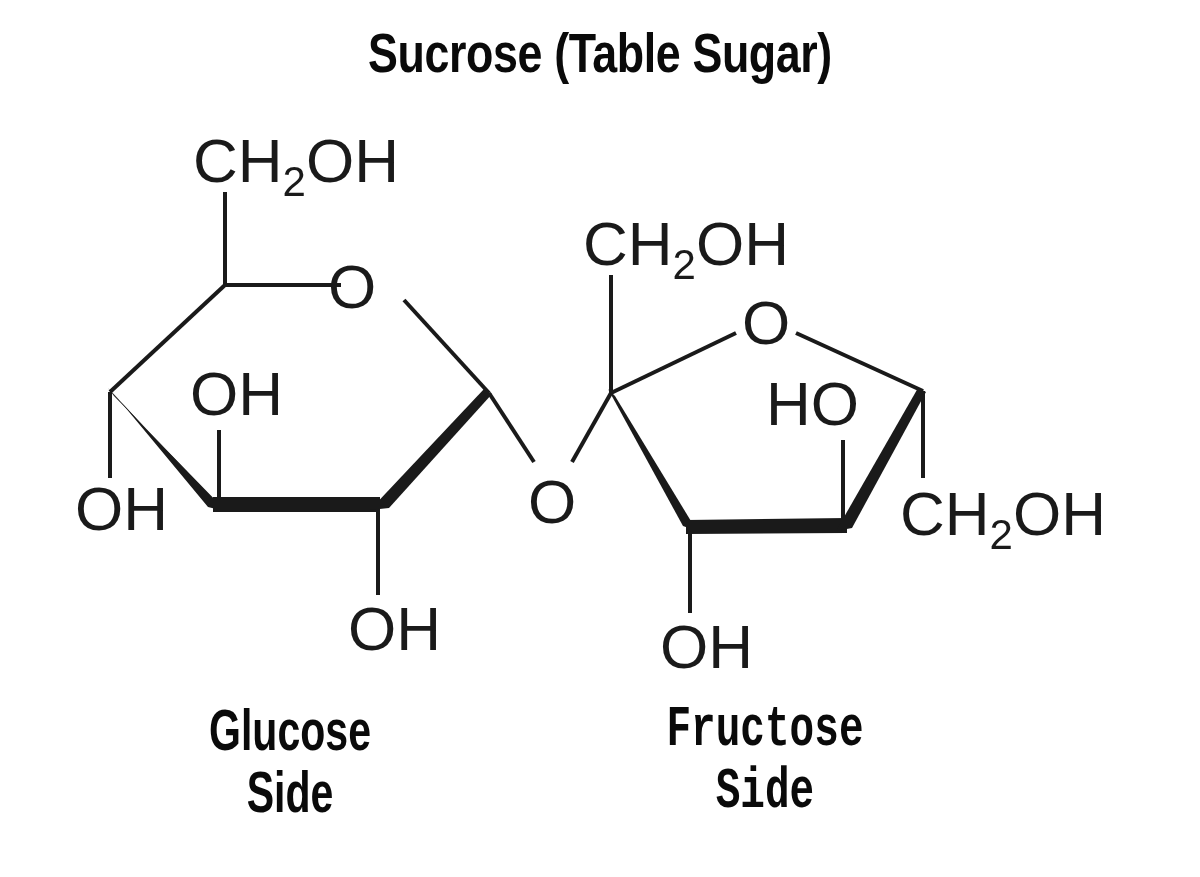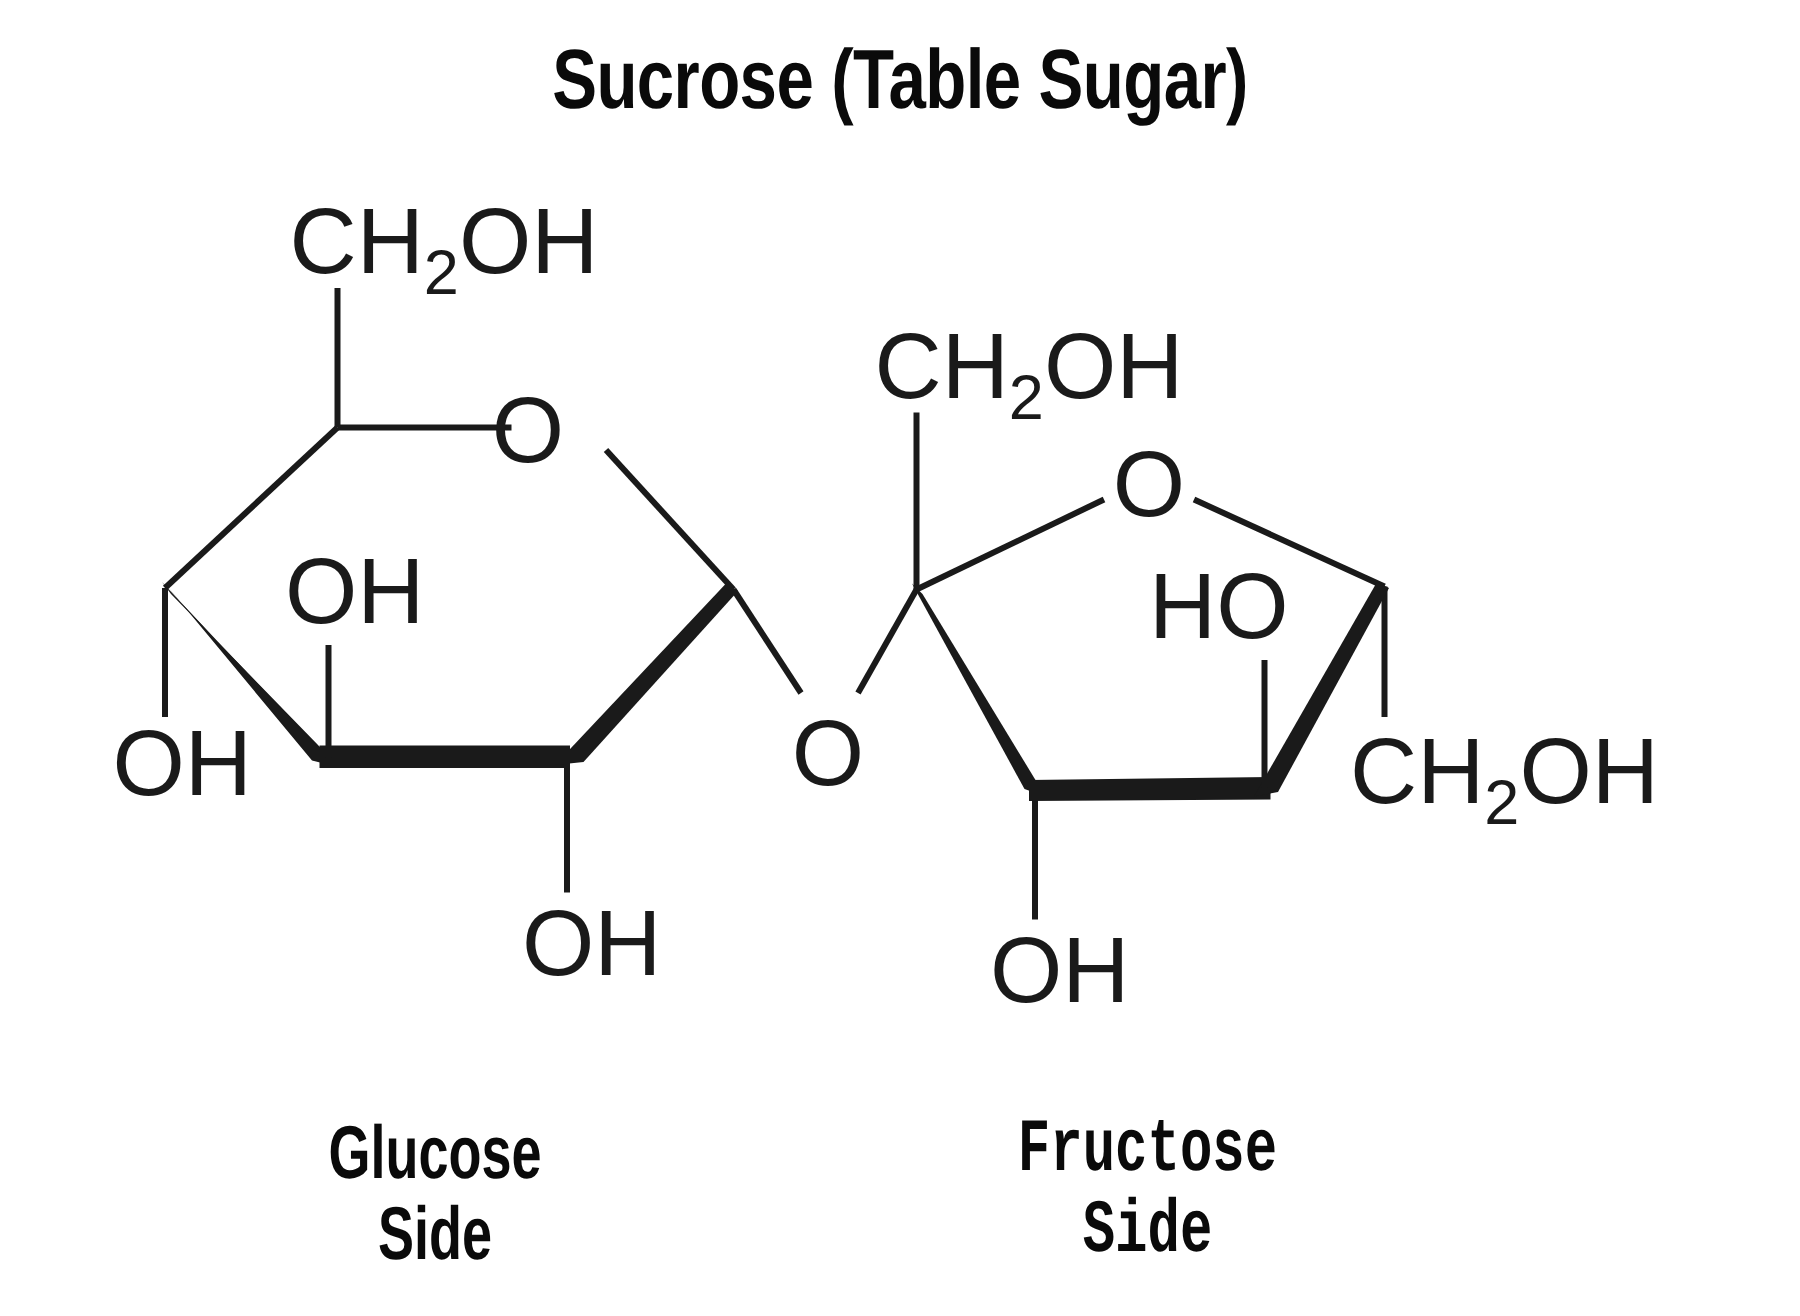--- a/index.html
+++ b/index.html
@@ -39,25 +39,24 @@
     top: 20px;
     font-size: 56px;
     transform: scaleX(0.80);
     transform-origin: 50% 50%;
   }
   .side-caption {
     position: absolute;
     text-align: center;
     font-family: "Liberation Sans", sans-serif;
     font-weight: bold;
-    font-size: 50px;
+    font-size: 57px;
     line-height: 1.08;
     color: #0a0a0a;
     white-space: nowrap;
-    margin-top: 41px;
   }
   .side-caption .cap-line {
     display: block;
     transform: scaleX(0.72);
   }
   #glucose-caption {
     left: 110px;
     top: 700px;
     width: 360px;
   }

